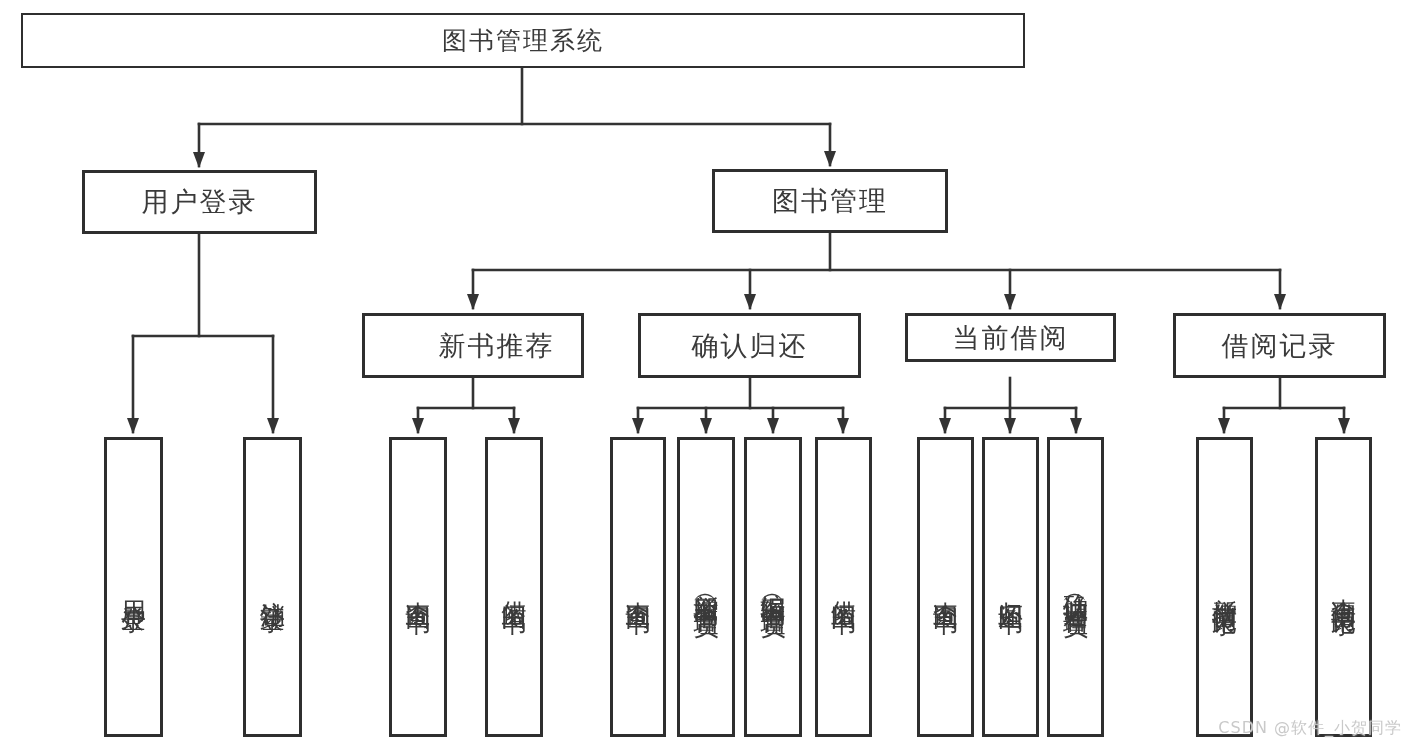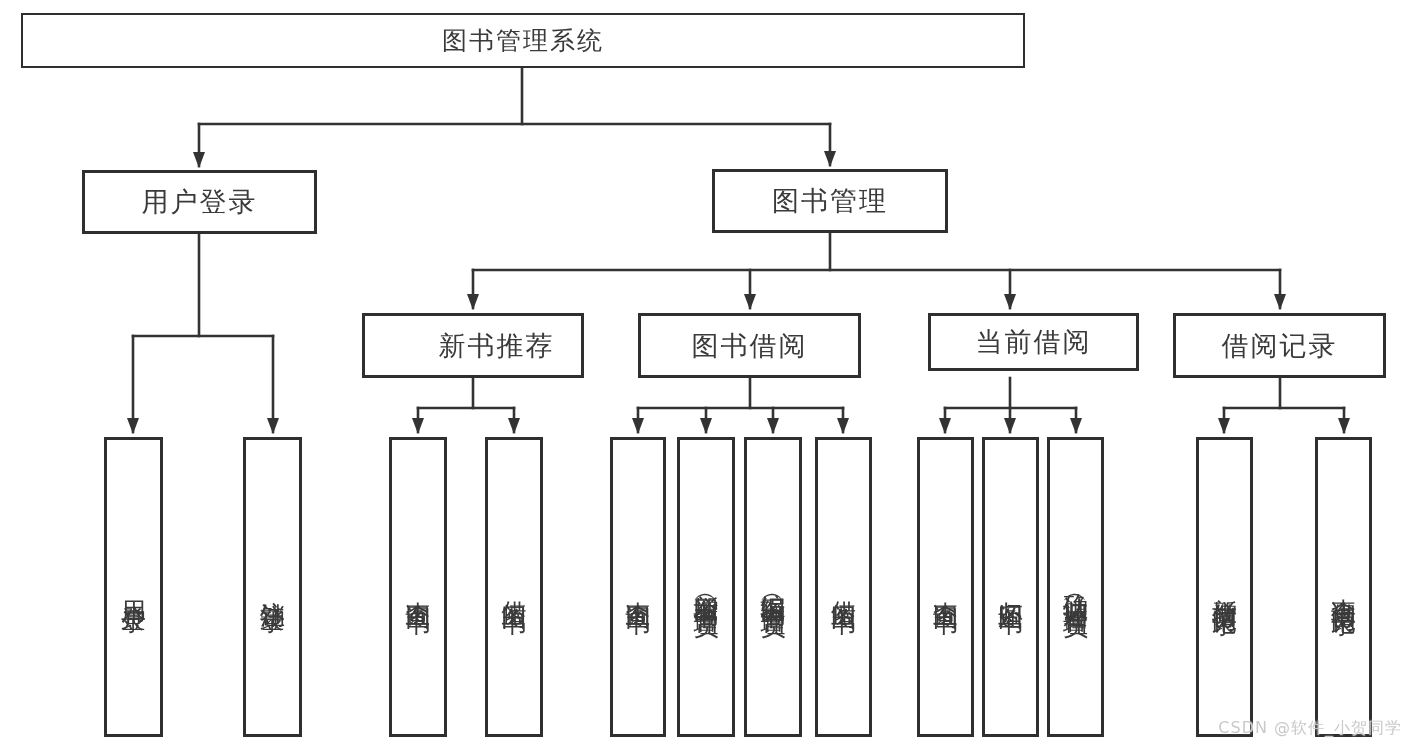--- a/index.html
+++ b/index.html
@@ -133,23 +133,23 @@
     <span>用户登录</span>
   </div>
   <div class="hbox" style="left:712px; top:169px; width:236px; height:64px;">
     <span>图书管理</span>
   </div>
 
   <div class="hbox" style="left:362px; top:313px; width:222px; height:65px;padding-left:47px;">
     <span>新书推荐</span>
   </div>
   <div class="hbox" style="left:638px; top:313px; width:223px; height:65px;">
-    <span>图书借阅</span>
-  </div>
-  <div class="hbox" style="left:928px; top:313px; width:211px; height:58px;align-items:center;">
+    <span>确认归还</span>
+  </div>
+  <div class="hbox" style="left:905px; top:313px; width:211px; height:49px;align-items:center;">
     <span>当前借阅</span>
   </div>
   <div class="hbox" style="left:1173px; top:313px; width:213px; height:65px;justify-content:center;">
     <span>借阅记录</span>
   </div>
 
   <div class="vbox" style="left:104px; top:437px; width:59px; height:300px;">
     <span class="vlabel">用户登录</span>
   </div>
   <div class="vbox" style="left:243px; top:437px; width:59px; height:300px;">

